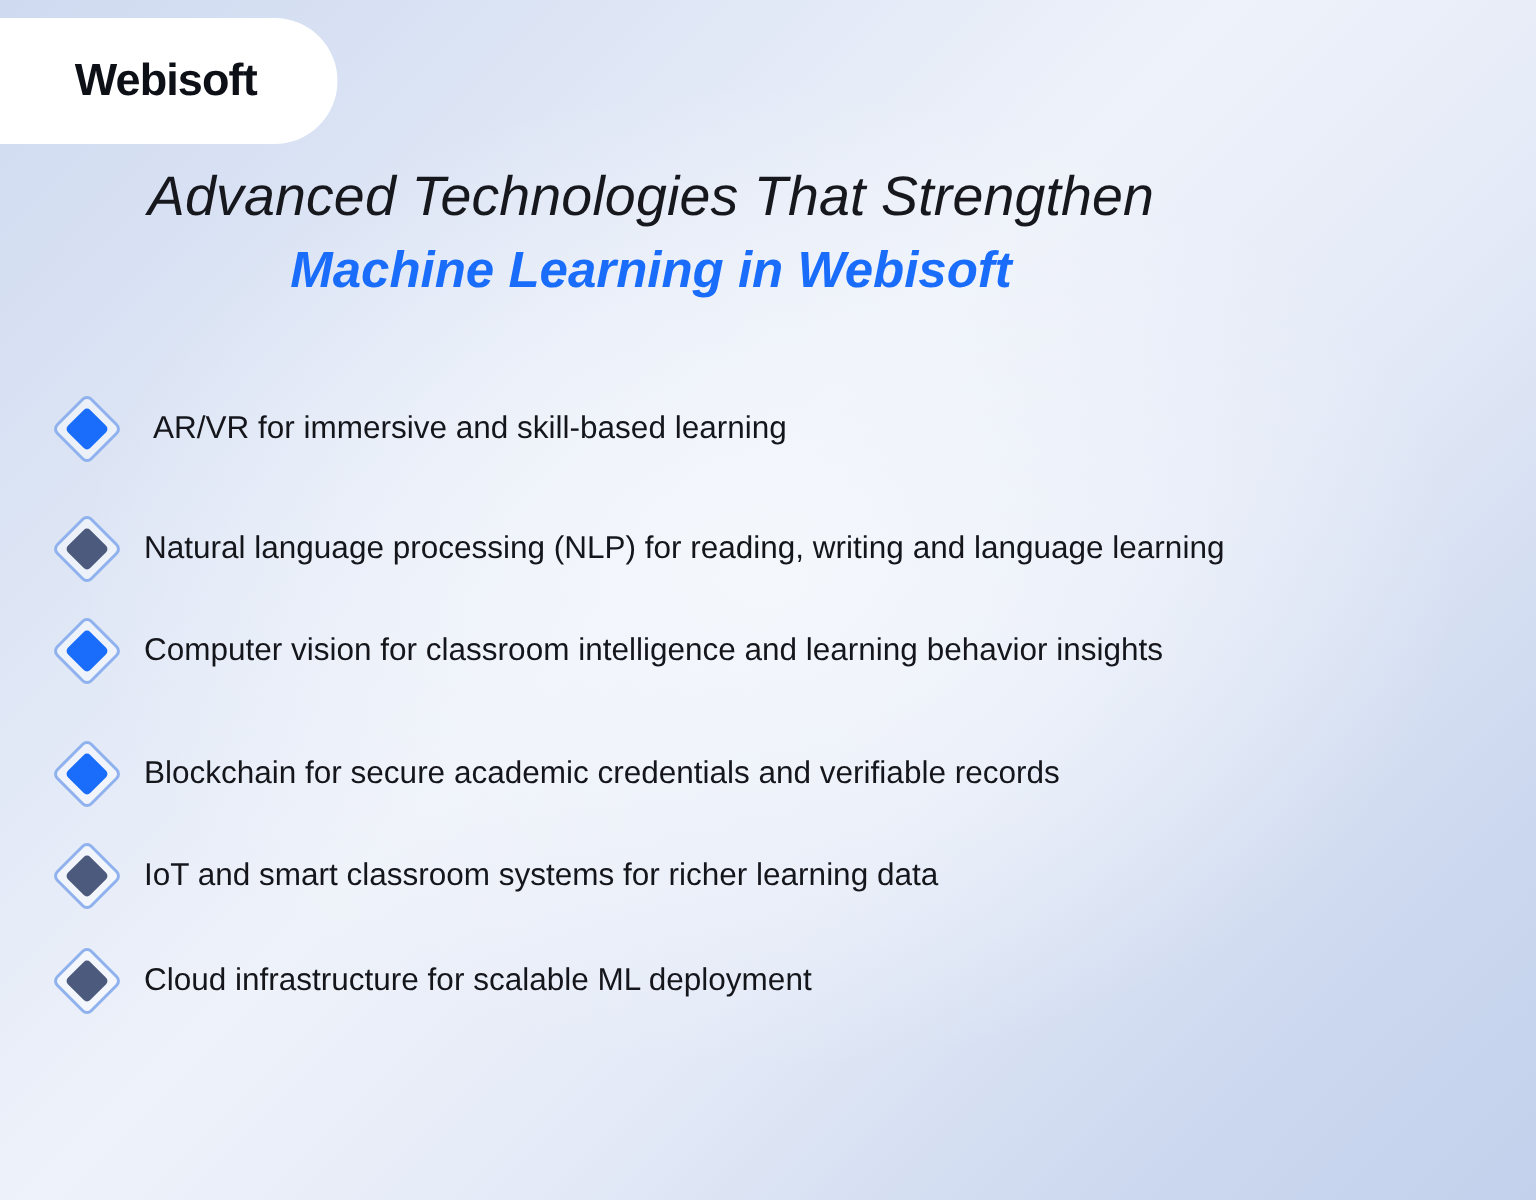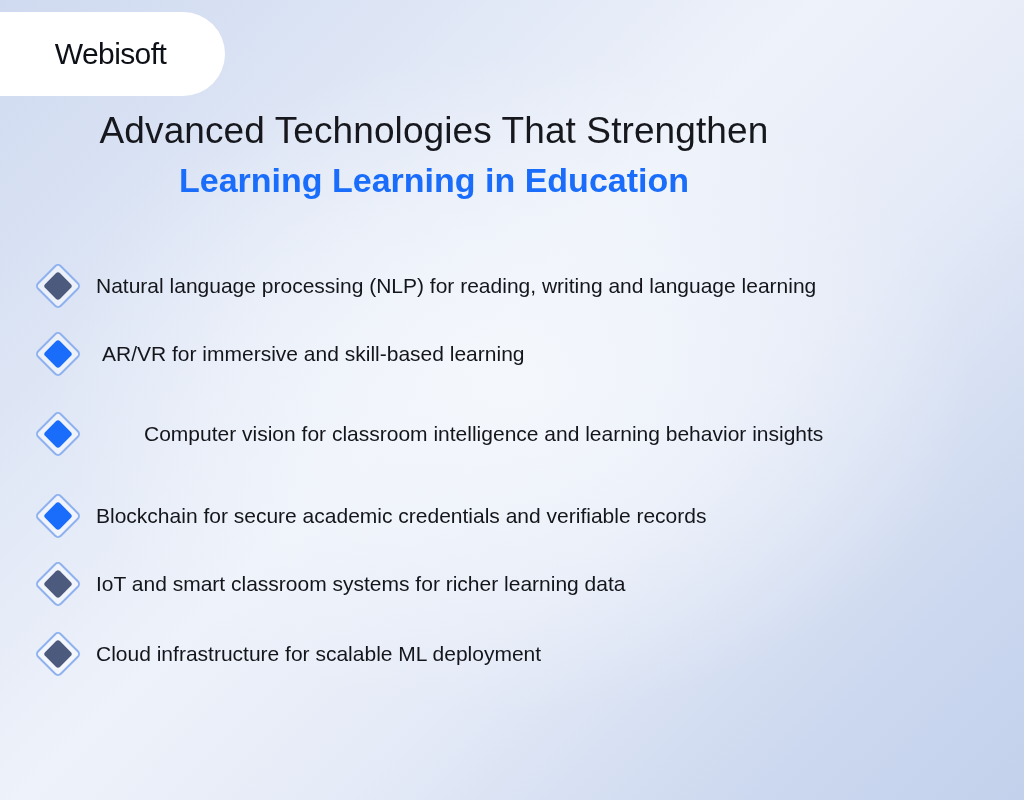--- a/index.html
+++ b/index.html
@@ -35,32 +35,33 @@
     background: #ffffff;
     border-radius: 0 46px 46px 0;
     display: flex;
     align-items: center;
     justify-content: center;
     padding-left: 26px;
     box-sizing: border-box;
   }
   .logo-text {
     font-size: 30px;
-    font-weight: normal;
+    font-weight: bold;
     color: #0d1117;
     letter-spacing: -0.6px;
   }
 
   
   .title-block {
     position: absolute;
     top: 108px;
     left: 0;
     width: 868px;
     text-align: center;
+    font-style: italic;
   }
   .title-line1 {
     font-size: 37px;
     color: #16181d;
     line-height: 1.25;
     letter-spacing: 0.1px;
   }
   .title-line2 {
     font-size: 34px;
     font-weight: bold;
@@ -115,59 +116,59 @@
 
   .bullet-text {
     font-size: 21px;
     color: #14161b;
     line-height: 1.3;
   }
 
   
   .r0 { margin-bottom: 32px; }
   .r1 { margin-bottom: 20px; }
-  .r2 { margin-bottom: 34px; gap: 48px; }
+  .r2 { margin-bottom: 34px; }
   .r3 { margin-bottom: 22px; }
   .r4 { margin-bottom: 20px; }
   .r5 { margin-bottom: 0; text-align: right; }
 
   .r0 .bullet-text { margin-left: 6px; }
 </style>
 </head>
 <body>
 
 <div class="slide">
 
   <div class="logo-pill">
     <span class="logo-text">Webisoft</span>
   </div>
 
   <div class="title-block">
     <div class="title-line1">Advanced Technologies That Strengthen</div>
-    <div class="title-line2">Learning Learning in Education</div>
+    <div class="title-line2">Machine Learning in Webisoft</div>
   </div>
 
   <div class="bullets">
+
+    <div class="bullet-row r0">
+      <span class="diamond blue">
+        <span class="outer"></span>
+          <span class="inner"></span>
+      </span>
+      <span class="bullet-text">AR/VR for immersive and skill-based learning</span>
+    </div>
 
     <div class="bullet-row r1">
       <span class="diamond slate">
         <span class="outer"></span>
           <span class="inner"></span>
       </span>
       <span class="bullet-text">Natural language processing (NLP) for reading, writing and language learning</span>
     </div>
 
-    <div class="bullet-row r0">
-      <span class="diamond blue">
-        <span class="outer"></span>
-          <span class="inner"></span>
-      </span>
-      <span class="bullet-text">AR/VR for immersive and skill-based learning</span>
-    </div>
-
     <div class="bullet-row r2">
       <span class="diamond blue">
         <span class="outer"></span>
           <span class="inner"></span>
       </span>
       <span class="bullet-text">Computer vision for classroom intelligence and learning behavior insights</span>
     </div>
 
     <div class="bullet-row r4">
       <span class="diamond blue">

